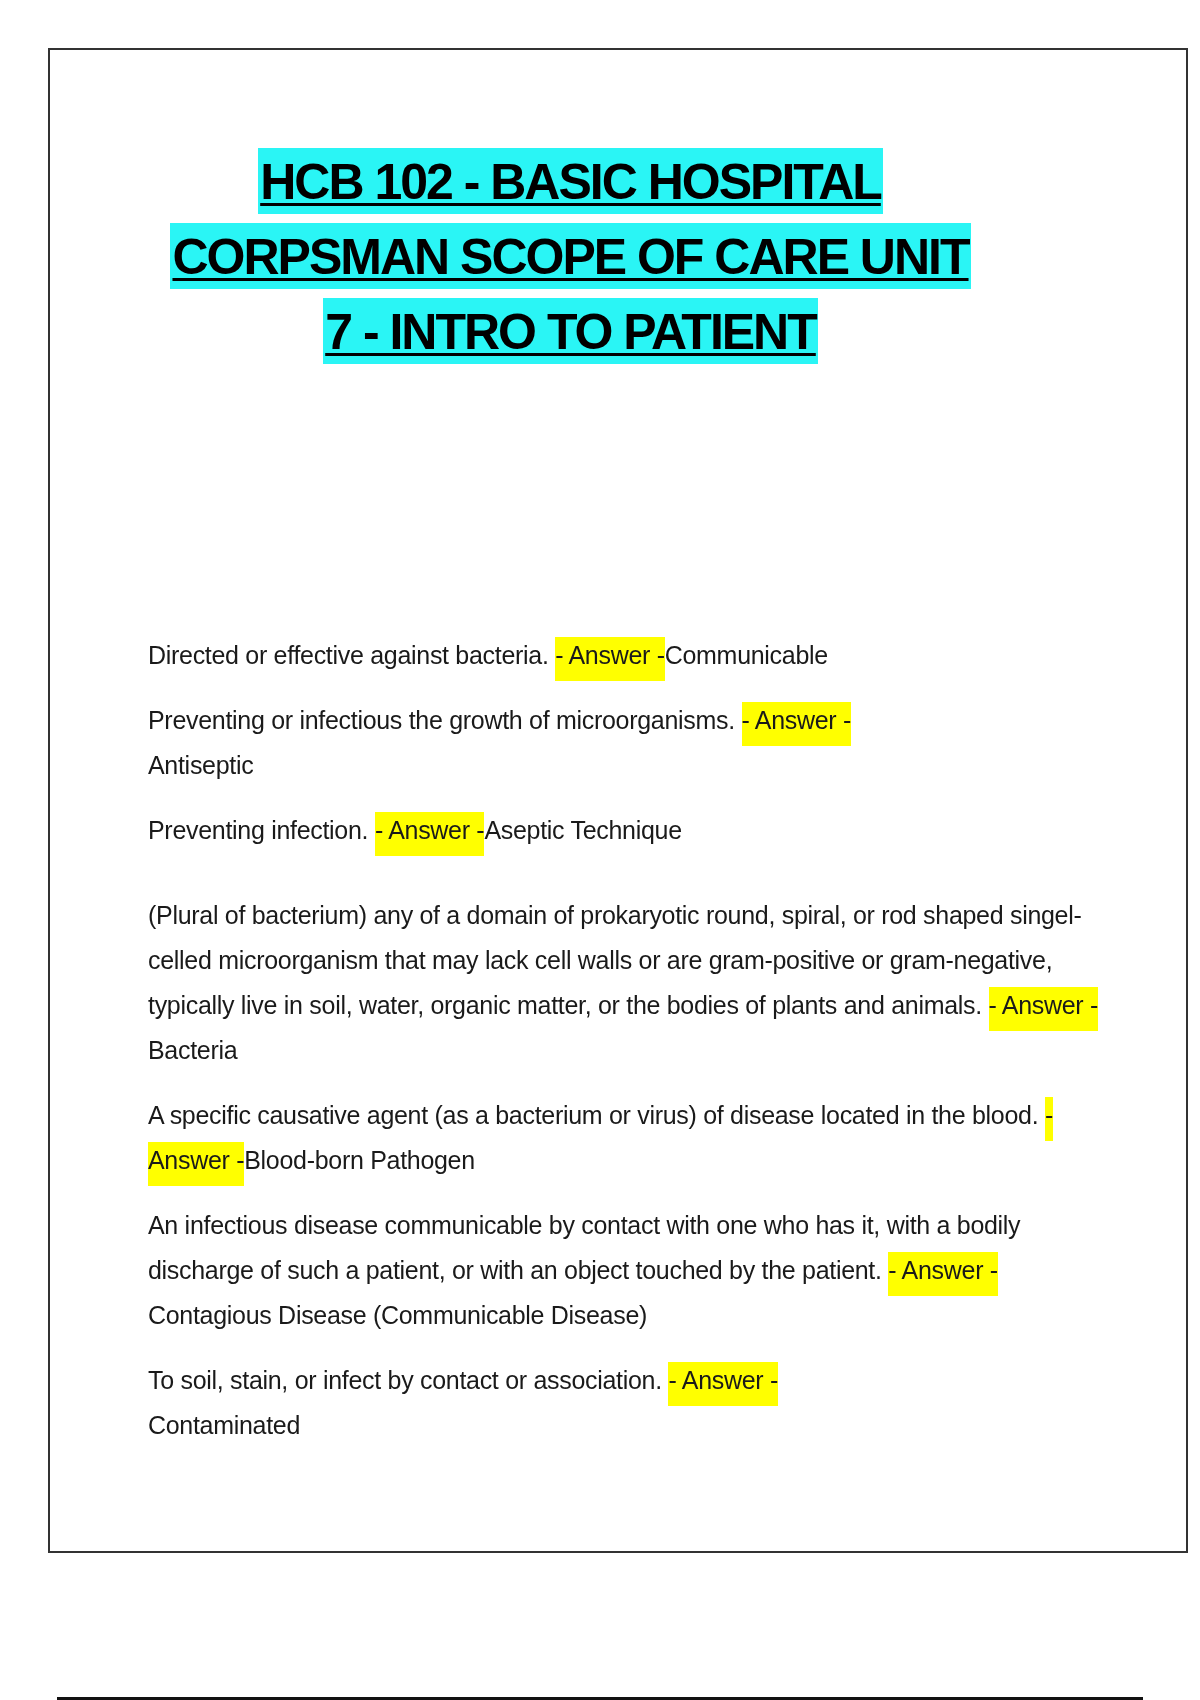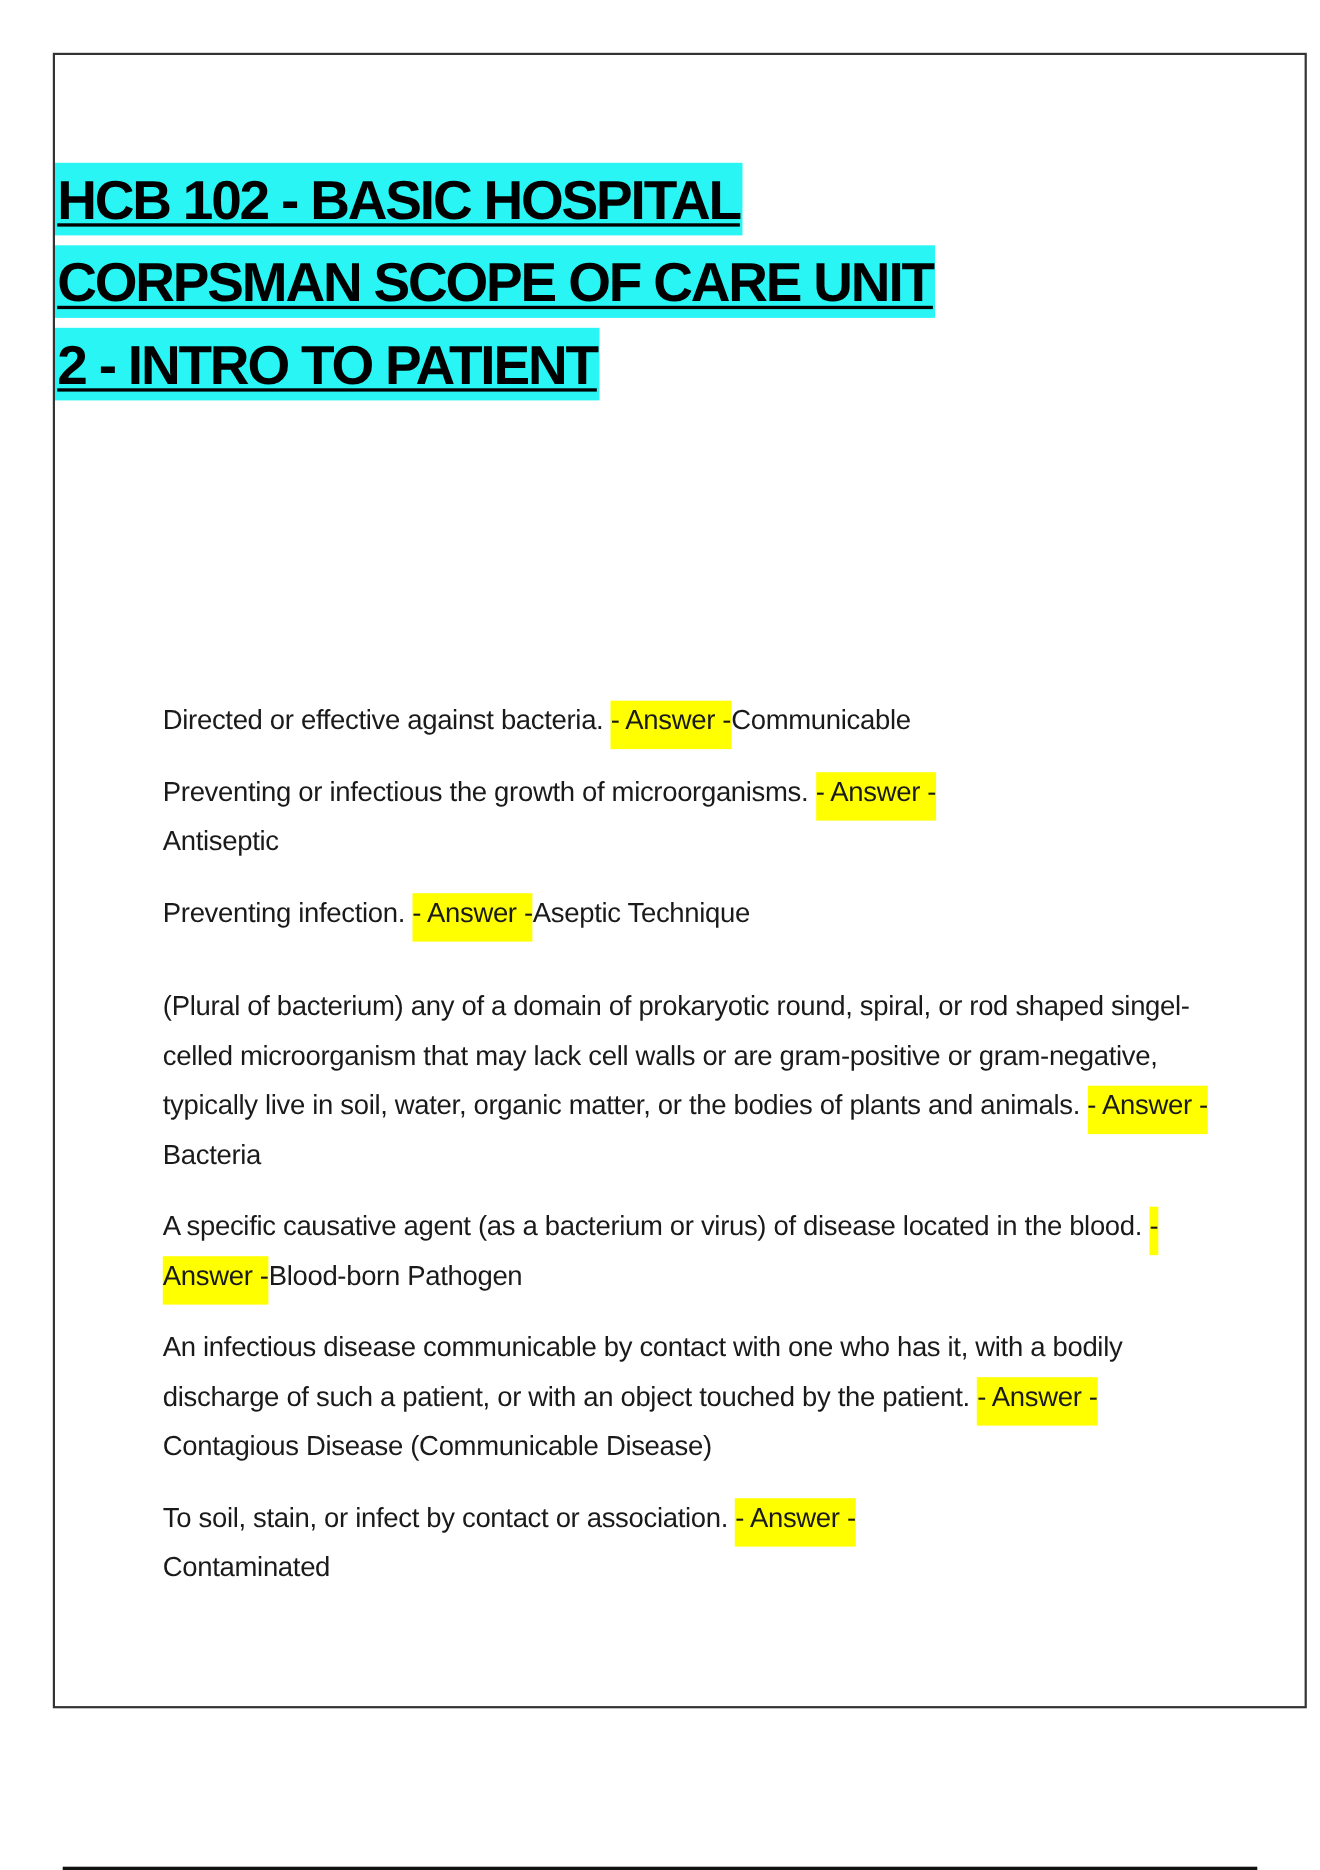--- a/index.html
+++ b/index.html
@@ -21,20 +21,21 @@
     height: 1501px;
     border: 2px solid #333333;
     box-sizing: content-box;
     background: #ffffff;
   }
   .title-block {
     position: absolute;
     left: 0;
     top: 95px;
     width: 1041px;
+    text-align: center;
     font-family: "Liberation Sans", sans-serif;
     font-weight: bold;
     font-size: 50px;
     line-height: 75px;
     letter-spacing: -2px;
     color: #000000;
   }
   .title-line {
     display: block;
     height: 75px;
@@ -76,21 +77,21 @@
   }
 </style>
 </head>
 <body>
 
 <div class="page-box">
 
   <div class="title-block">
     <div class="title-line"><span class="title-hl">HCB 102 - BASIC HOSPITAL</span></div>
     <div class="title-line"><span class="title-hl">CORPSMAN SCOPE OF CARE UNIT</span></div>
-    <div class="title-line"><span class="title-hl">2 - INTRO TO PATIENT</span></div>
+    <div class="title-line"><span class="title-hl">7 - INTRO TO PATIENT</span></div>
   </div>
 
   <div class="qa-list">
 
     <p class="qa-item" style="margin-bottom:20px;">
       <span>Directed or effective against bacteria. </span><span class="answer-tag">- Answer -</span><span>Communicable</span>
     </p>
 
     <p class="qa-item" style="width:800px;">
       <span>Preventing or infectious the growth of microorganisms. </span><span class="answer-tag">- Answer -</span><span>Antiseptic</span>

